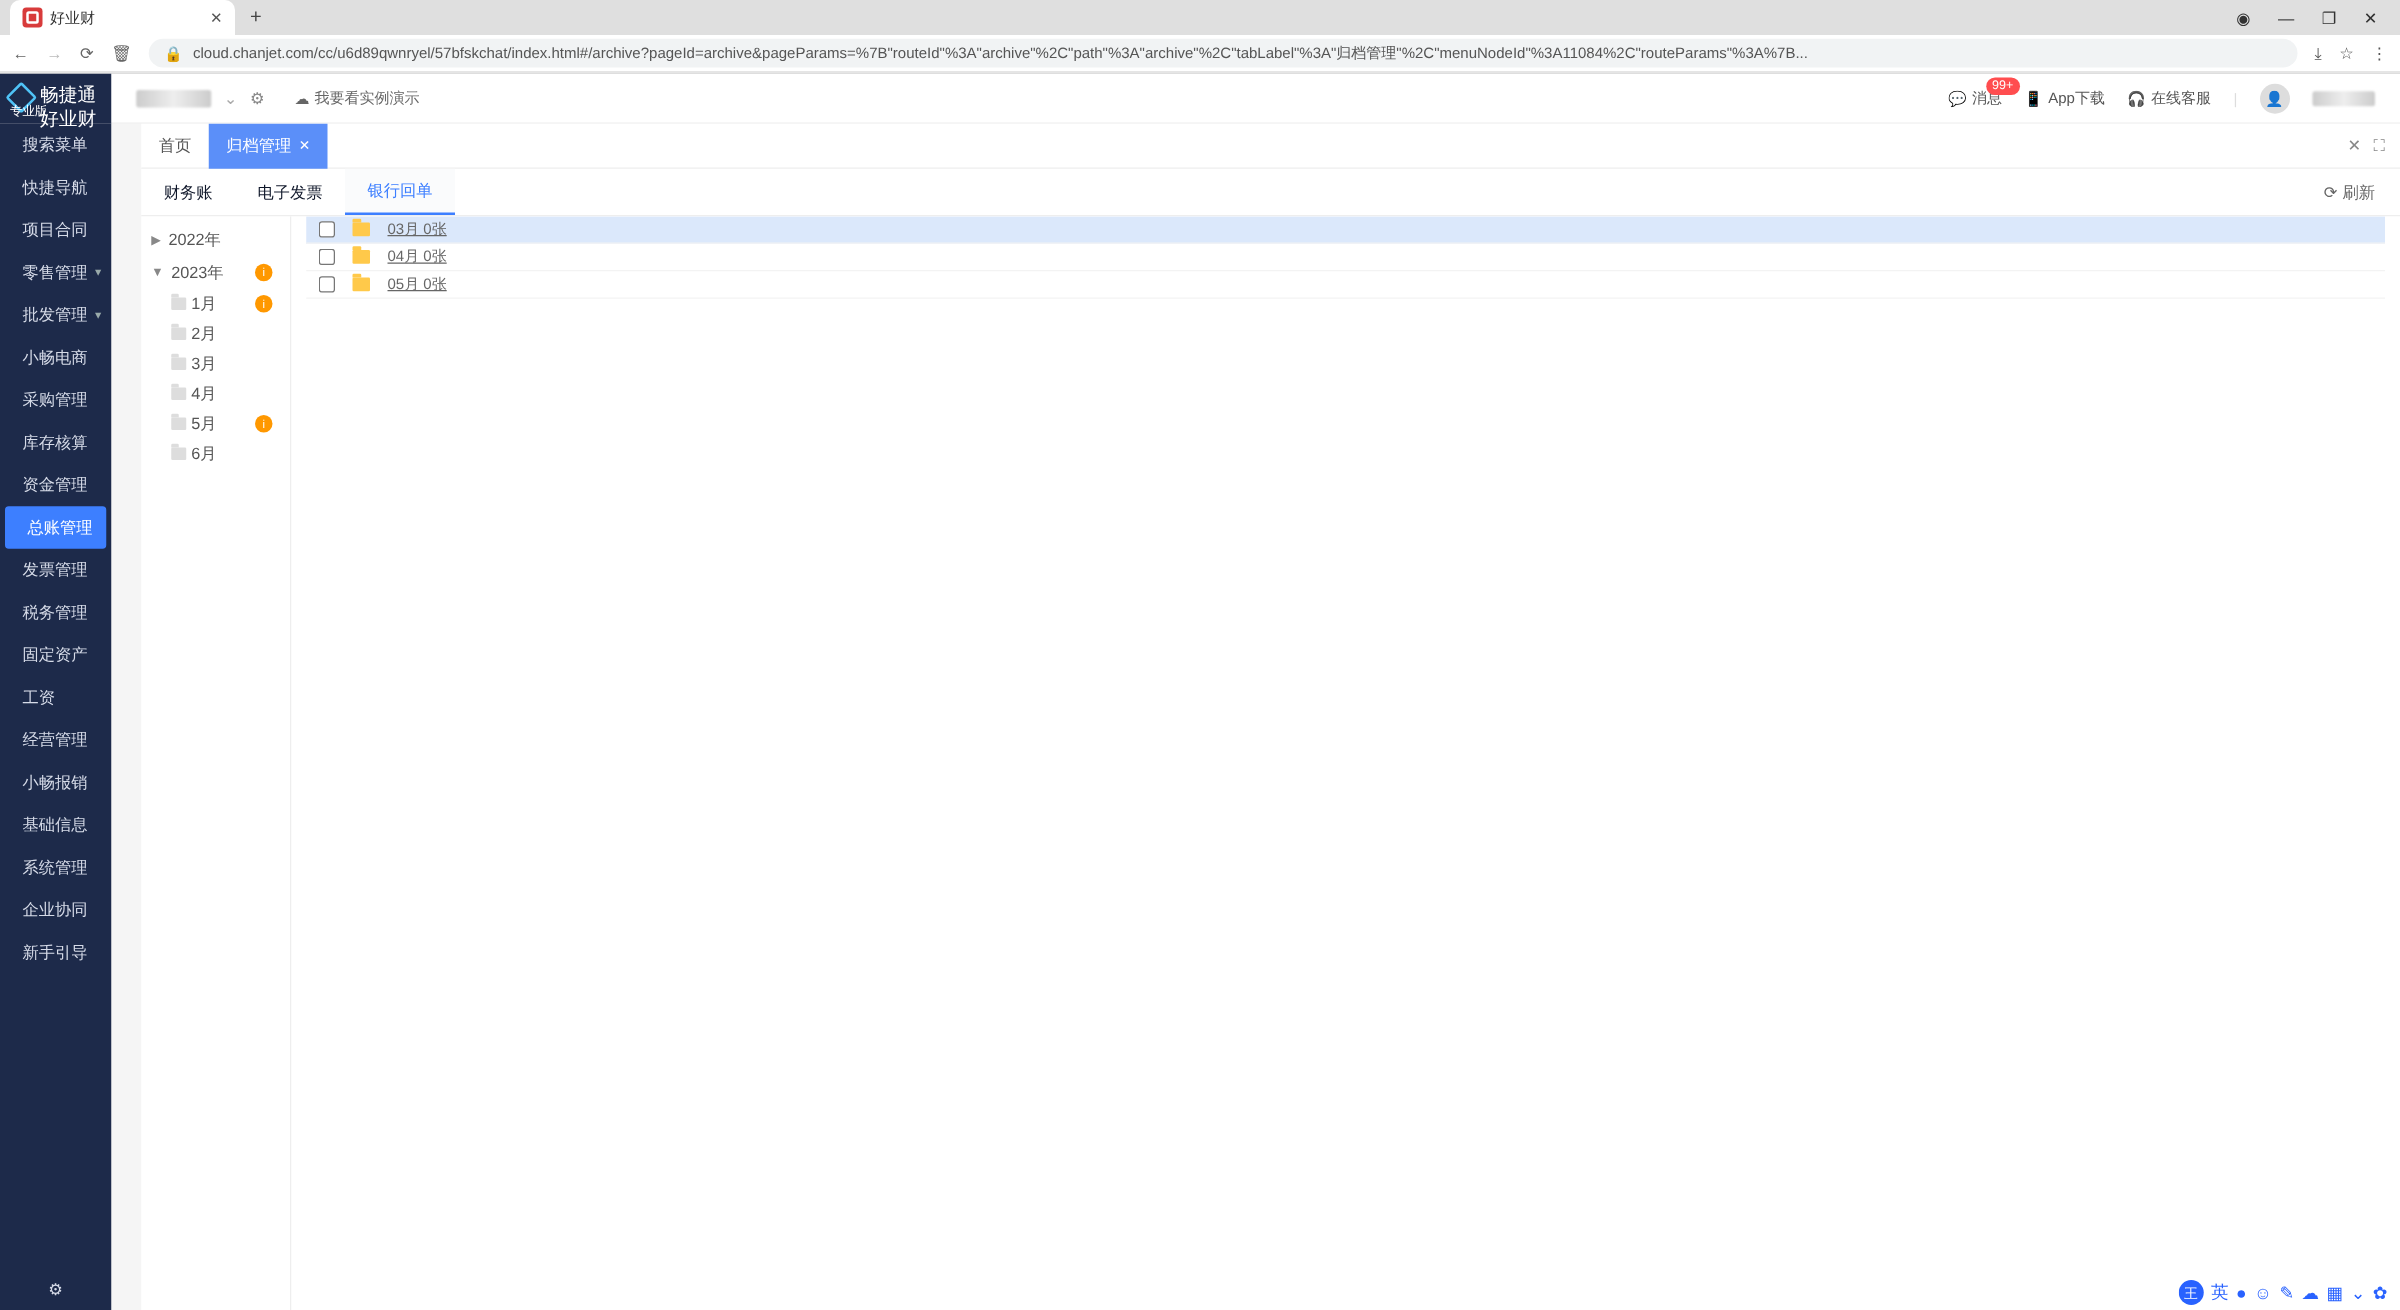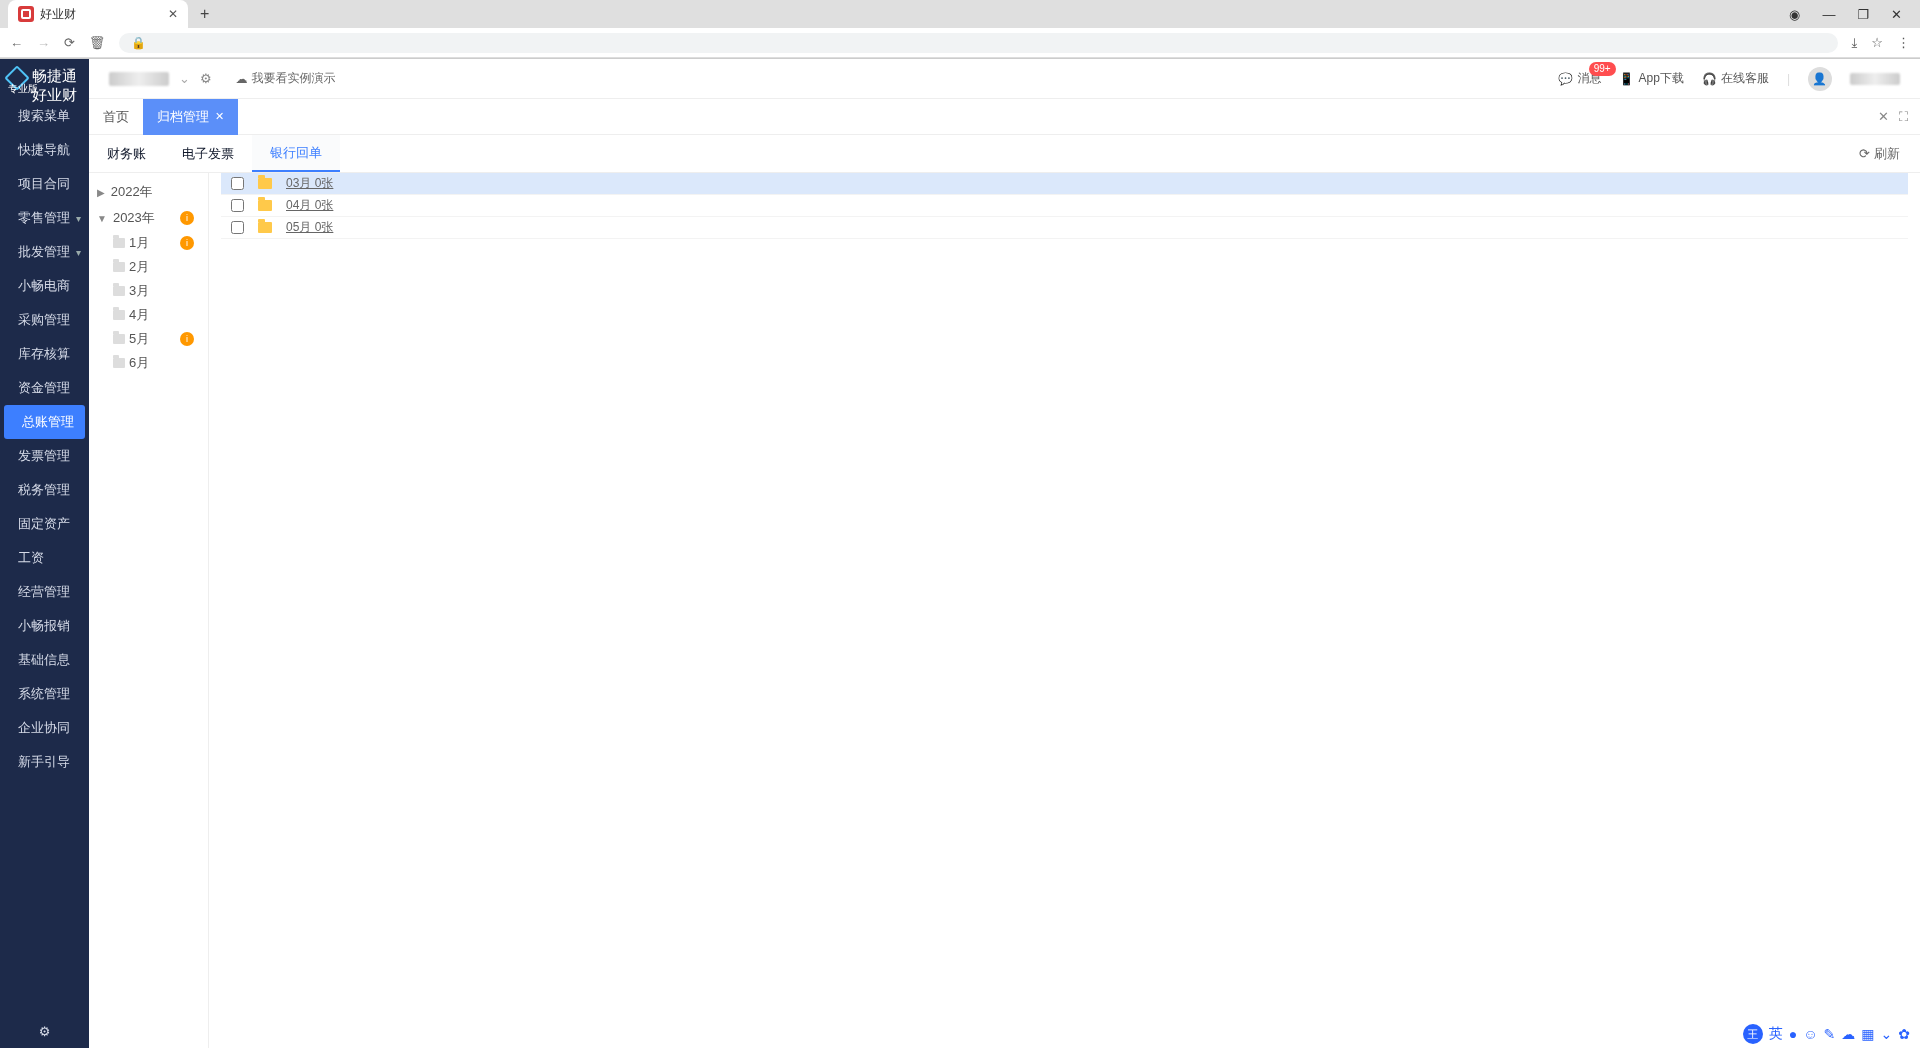--- a/index.html
+++ b/index.html
@@ -31,21 +31,21 @@
 .org-blur { width: 60px; height: 14px; background: linear-gradient(90deg,#ccc,#eee,#ccc); border-radius:2px; filter: blur(1px); }
 .gear-small { color:#888; cursor:pointer;}
 .demo-link { margin-left: 24px; display: flex; align-items: center; gap:4px; color:#666; font-size:12px; cursor:pointer; }
 .header-right { margin-left: auto; display: flex; align-items: center; gap: 18px; padding-right: 20px; color:#555; font-size:12px; }
 .hr-item { display:flex; align-items:center; gap:4px; cursor:pointer; position:relative;}
 .badge-red { position:absolute; top:-8px; right:-14px; background:#ff4d4f; color:#fff; border-radius:8px; font-size:10px; padding:0 5px; line-height:14px;margin-left:33px;}
 .avatar { width:24px; height:24px; background:#ddd; border-radius:50%; display:flex; align-items:center; justify-content:center; color:#aaa; }
 .user-blur { width:50px; height:12px; background: linear-gradient(90deg,#ccc,#eee,#ccc); border-radius:2px; filter: blur(1px);}
 
 
-.layout { display: flex; height: calc(100vh - 58px - 40px); }
+.layout { display: flex; height: calc(100vh - 58px - 40px); gap: 24px; }
 .sidebar { width: 89px; background: #1d2a4a; color: #d6dbe8; display: flex; flex-direction: column; font-size: 13px; overflow-y:auto; }
 .sidebar-item { height: 34px; display: flex; align-items: center; justify-content: flex-start; padding-left: 18px; cursor: pointer; position:relative;}
 .sidebar-item.active { background: #3d7fff; color: #fff; border-radius: 3px; margin: 0 4px; }
 .sidebar-item .chev { position:absolute; right:8px; font-size:10px; color:#9aa;}
 .sidebar-bottom { margin-top:auto; text-align:center; padding:10px 0;}
 
 
 .content { flex: 1; background: #fff; display: flex; flex-direction: column; }
 .tabs-row { display: flex; align-items: center; height: 36px; border-bottom: 1px solid #eee; }
 .page-tab { padding: 0 14px; height:36px; display:flex; align-items:center; font-size:13px; color:#555; cursor:pointer; gap:6px;}
@@ -105,20 +105,21 @@
   </div>
   <div class="addr-bar">
     <div class="nav-icons">
       <span>←</span>
       <span style="color:#bbb;">→</span>
       <span>⟳</span>
       <span>🗑</span>
     </div>
     <div class="url-box">
       <span>🔒</span>
+      <span>cloud.chanjet.com/cc/u6d89qwnryel/57bfskchat/index.html#/archive?pageId=archive&amp;pageParams=%7B"routeId"%3A"archive"%2C"path"%3A"archive"%2C"tabLabel"%3A"归档管理"%2C"menuNodeId"%3A11084%2C"routeParams"%3A%7B...</span>
     </div>
     <div class="addr-right">
       <span>⤓</span>
       <span>☆</span>
       <span>⋮</span>
     </div>
   </div>
 </div>
 
 <div class="app-header">

